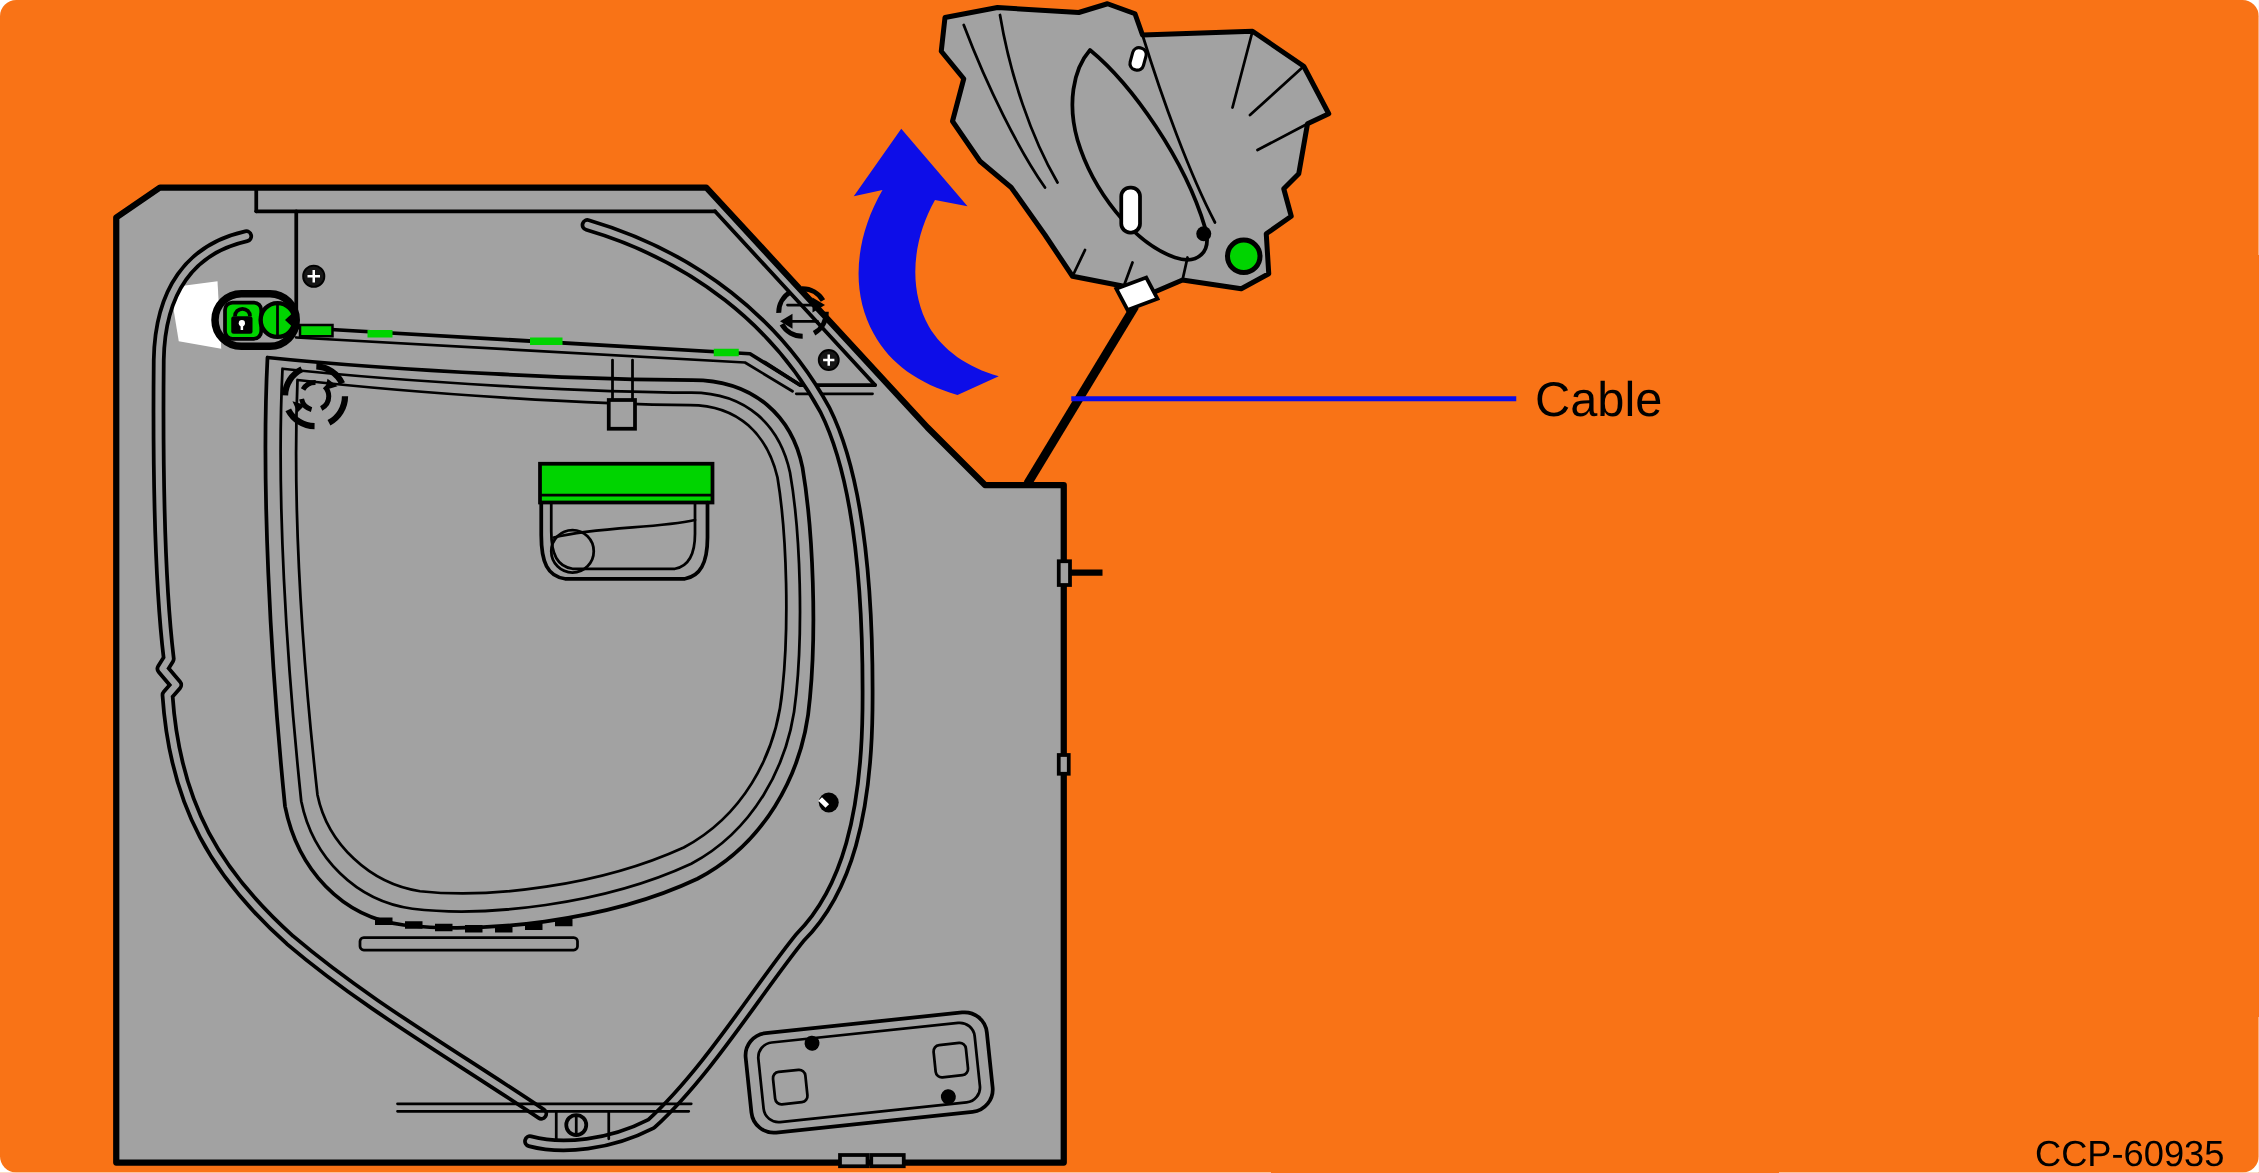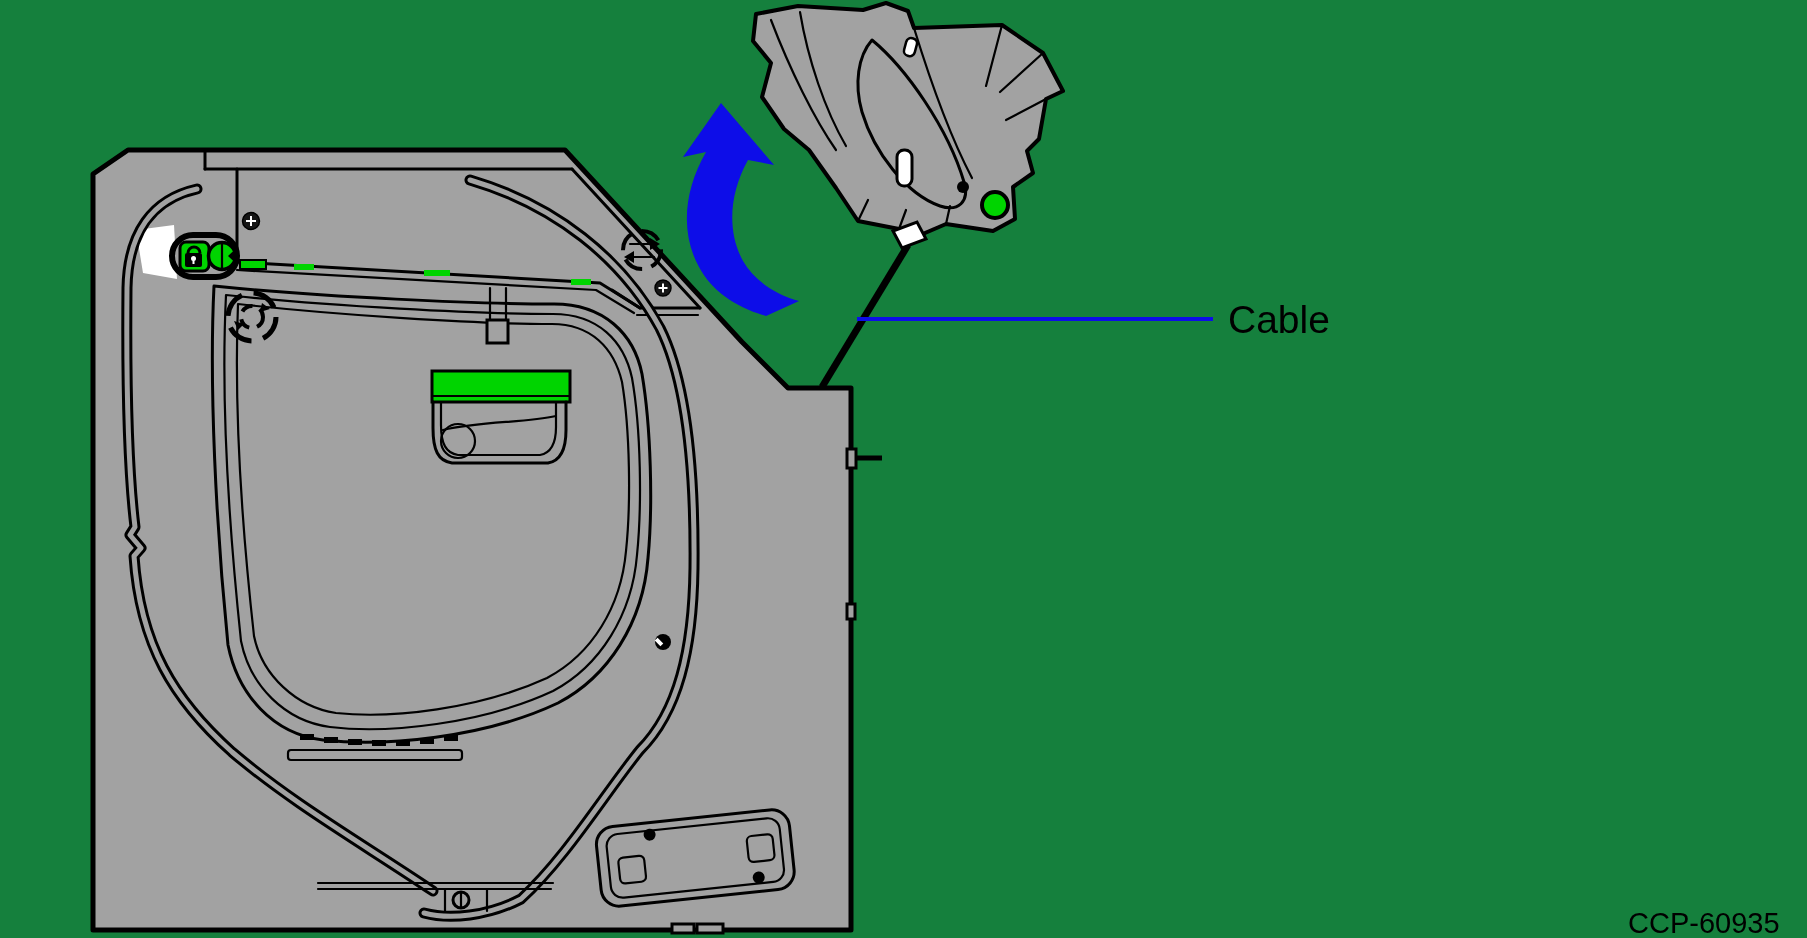--- a/index.html
+++ b/index.html
@@ -1,16 +1,16 @@
 <!DOCTYPE html>
 <html><head>
 <meta charset="utf-8">
 <style>
   html,body{margin:0;padding:0;background:#ffffff;}
-  #stage{position:relative;width:1807px;height:938px;background:#15803d;overflow:hidden;}
+  #stage{position:relative;width:1807px;height:938px;background:#f97316;overflow:hidden;border-radius:13px;}
   svg{display:block;}
   .ln{fill:none;stroke:#000;stroke-width:3;stroke-linecap:round;stroke-linejoin:round;}
   .ln2{fill:none;stroke:#000;stroke-width:2.2;stroke-linecap:round;stroke-linejoin:round;}
   .thick{fill:none;stroke:#000;stroke-width:5;stroke-linejoin:round;}
   .dbl{fill:none;stroke:#000;stroke-width:11;stroke-linecap:round;stroke-linejoin:round;}
   .dblovl{fill:none;stroke:#a2a2a2;stroke-width:5;stroke-linecap:round;stroke-linejoin:round;}
   .blk{fill:#000;stroke:none;}
   .wht{fill:#fff;}
   .gray{fill:#a2a2a2;}
   .screw{fill:#161616;stroke:#000;stroke-width:1.5;}

